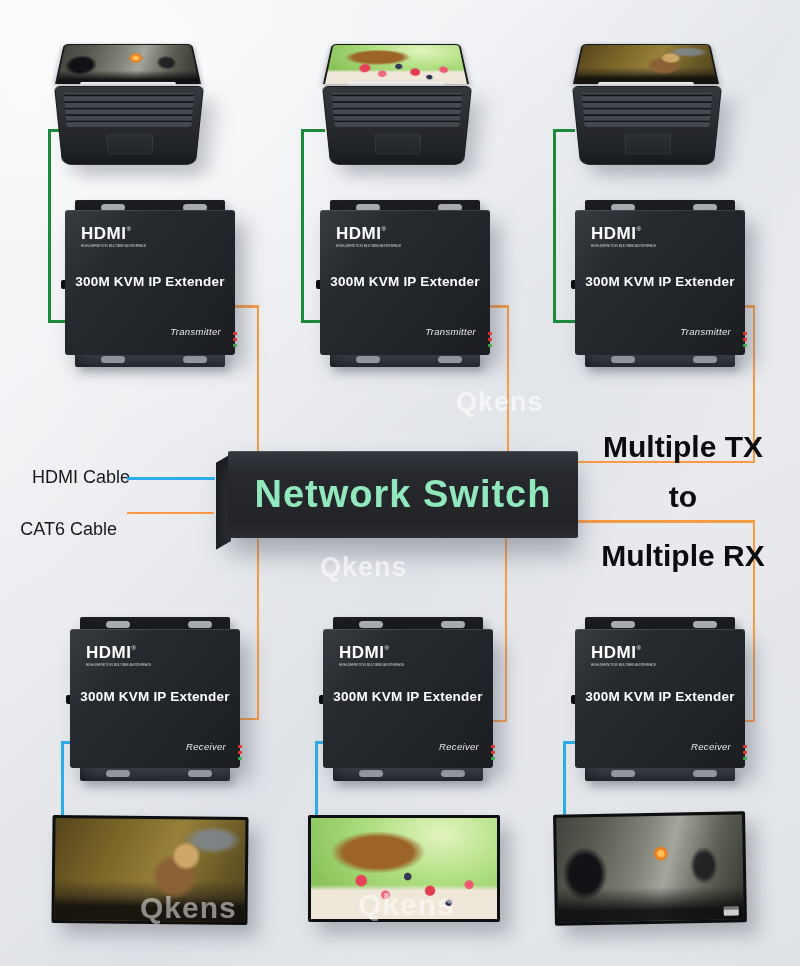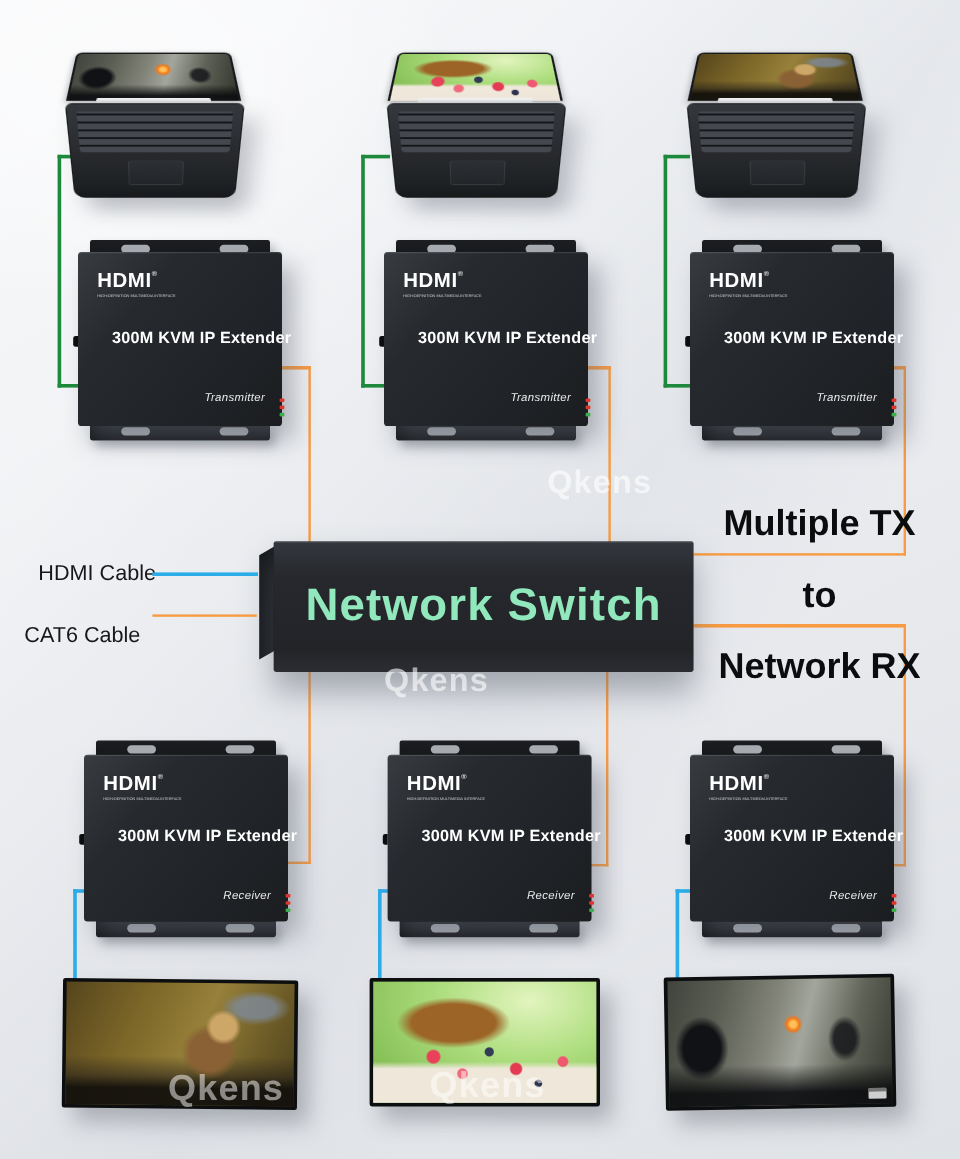--- a/index.html
+++ b/index.html
@@ -46,31 +46,31 @@
   .hole{position:absolute;top:4px;width:24px;height:7px;border-radius:4px;background:#a9adb2;}
   .hole.h1{left:26px;} .hole.h2{left:108px;}
   .extbox{position:absolute;width:170px;border-radius:3px;
     background:linear-gradient(130deg,#383c41 0%,#26292d 30%,#202327 70%,#1b1d20 100%);
     box-shadow:10px 12px 20px rgba(100,105,118,.45), inset 0 1px 0 rgba(255,255,255,.12);}
   .extbox .hdmi-logo{position:absolute;left:16px;top:15px;color:#fff;}
   .brand{font-weight:bold;font-size:17px;letter-spacing:.5px;line-height:17px;}
   .brand-mark{font-size:6px;vertical-align:top;line-height:8px;}
   .brand-sub{font-size:7px;white-space:nowrap;color:rgba(255,255,255,.75);
     transform:scale(.45);transform-origin:left top;width:220%;margin-top:1px;}
-  .model{position:absolute;left:0;width:100%;text-align:center;color:#fff;font-weight:bold;font-size:13.5px;letter-spacing:.2px;padding-left:18px;}
+  .model{position:absolute;left:0;width:100%;text-align:center;color:#fff;font-weight:bold;font-size:13.5px;letter-spacing:.2px;}
   .role{position:absolute;right:14px;color:#e9eaeb;font-size:9.5px;font-style:italic;letter-spacing:.3px;}
   .leds{position:absolute;right:-2px;bottom:8px;display:flex;flex-direction:column;gap:3px;}
   .led{width:4px;height:3px;border-radius:1px;background:#e0352b;}
   .led.g{background:#3fae4a;}
   .nub{position:absolute;left:-4px;width:4px;height:9px;background:#0c0d0e;border-radius:2px 0 0 2px;}
 
   
   .switch-side{position:absolute;left:216px;top:454px;width:15px;height:87px;background:#17191c;
     transform:skewY(-30deg);transform-origin:100% 50%;}
-  .switch-face{position:absolute;left:228px;top:451px;width:350px;height:109px;border-radius:2px;
+  .switch-face{position:absolute;left:228px;top:451px;width:350px;height:87px;border-radius:2px;
     background:linear-gradient(180deg,#34373d 0%,#26282d 28%,#222428 82%,#2b2d32 100%);
     box-shadow:0 16px 26px rgba(100,106,118,.5), inset 0 1px 0 rgba(255,255,255,.14);
     display:flex;align-items:center;justify-content:center;}
   .switch-label{color:var(--switch-text,#92e8bd);font-weight:bold;font-size:38px;letter-spacing:1px;}
 
   
   .legend-label{position:absolute;left:0;width:117px;text-align:right;font-size:18px;color:#17181a;}
   .ann{position:absolute;left:565px;width:236px;text-align:center;font-weight:bold;color:#0b0c0d;font-size:30px;}
 
   
@@ -242,23 +242,23 @@
 <div class="switch-side"></div>
 <div class="switch-face">
   <span class="switch-label">Network Switch</span>
 </div>
 
 <div class="legend-label" style="top:467px;margin-left:13px;">HDMI Cable</div>
 <div class="cab h blue" style="left:127px;top:477px;width:88px;"></div>
 <div class="legend-label" style="top:500px;margin-top:19px;">CAT6 Cable</div>
 <div class="cab h orange" style="left:127px;top:511.5px;width:87px;"></div>
 
-<div class="ann" style="top:420px;text-align:center;">Multiple TX</div>
+<div class="ann" style="top:430px;text-align:center;">Multiple TX</div>
 <div class="ann" style="top:480px;">to</div>
-<div class="ann" style="top:539px;">Network RX</div>
+<div class="ann" style="top:539px;">Multiple RX</div>
 
 <div class="flange" style="left:80px;top:617px;">
   <div class="hole h1"></div>
     <div class="hole h2"></div>
 </div>
 <div class="flange" style="left:80px;top:766px;">
   <div class="hole h1"></div>
     <div class="hole h2"></div>
 </div>
 <div class="extbox" style="left:70px;top:629px;height:139px;">

